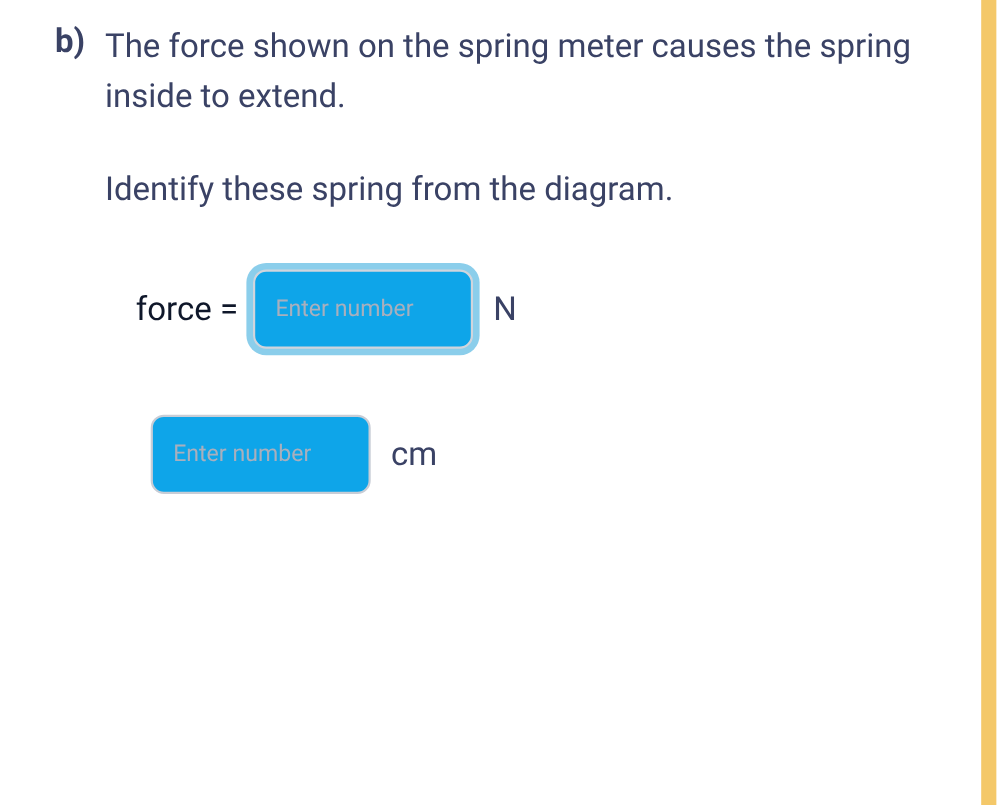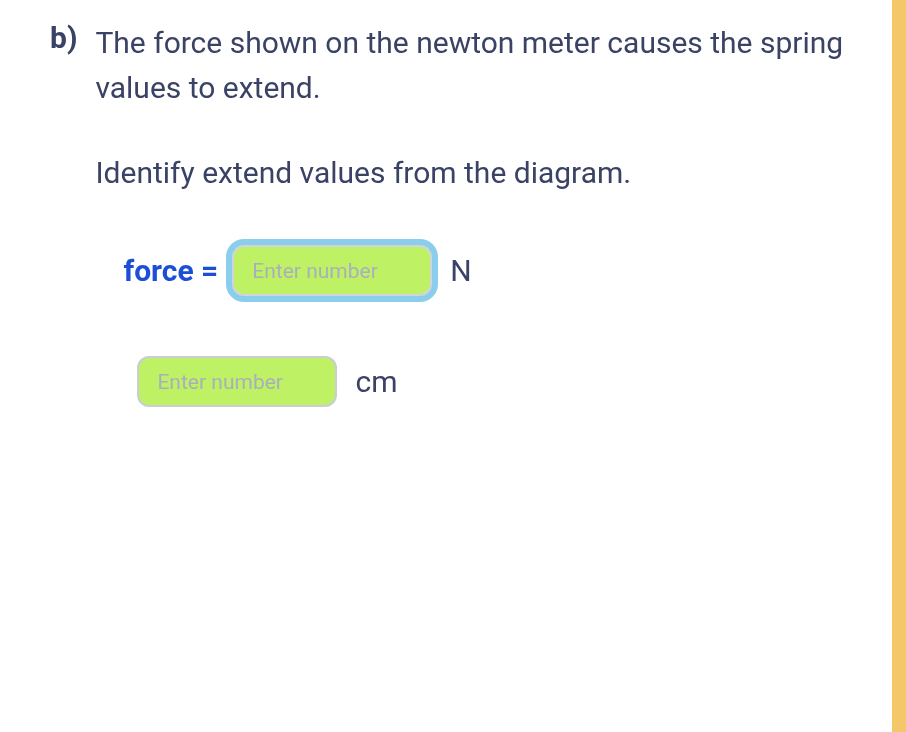--- a/index.html
+++ b/index.html
@@ -49,36 +49,36 @@
       display: flex;
       align-items: center;
       margin-bottom: 60px;
       margin-left: 28px;
     }
     .input-row.first {
       margin-top: 50px;
     }
     .input-label {
       font-size: 30px;
-      color: #1d4ed8;
-      font-weight: 700;
+      color: #0f172a;
+      font-weight: 400;
     }
     .input-wrapper {
       position: relative;
       display: inline-block;
       margin: 0 14px;
     }
     .number-input {
       width: 200px;
-      height: 51px;
+      height: 72px;
       border: 2px solid #c8cdd6;
       border-radius: 12px;
       font-size: 21px;
       padding: 0 18px;
-      background: #bef264;
+      background: #0ea5e9;
       color: #3a4265;
       font-family: inherit;
     }
     .number-input::placeholder {
       color: #a9afbd;
     }
     .number-input.focused {
       border: 2px solid #d0d5dd;
       box-shadow: 0 0 0 6px #8bceeb;
     }
@@ -90,22 +90,22 @@
     }
   </style>
 </head>
 <body>
 
 <div class="right-border"></div>
 
 <div class="question-container">
   <div class="part-label">b)</div>
   <div class="content">
-    <p class="paragraph">The force shown on the newton meter causes the spring values to extend.</p>
-    <p class="paragraph">Identify extend values from the diagram.</p>
+    <p class="paragraph">The force shown on the spring meter causes the spring inside to extend.</p>
+    <p class="paragraph">Identify these spring from the diagram.</p>
 
     <div class="input-row first">
       <span class="input-label">force =</span>
       <span class="input-wrapper">
         <input type="text" class="number-input focused" placeholder="Enter number" style="">
       </span>
       <span class="unit-label">N</span>
     </div>
 
     <div class="input-row">

